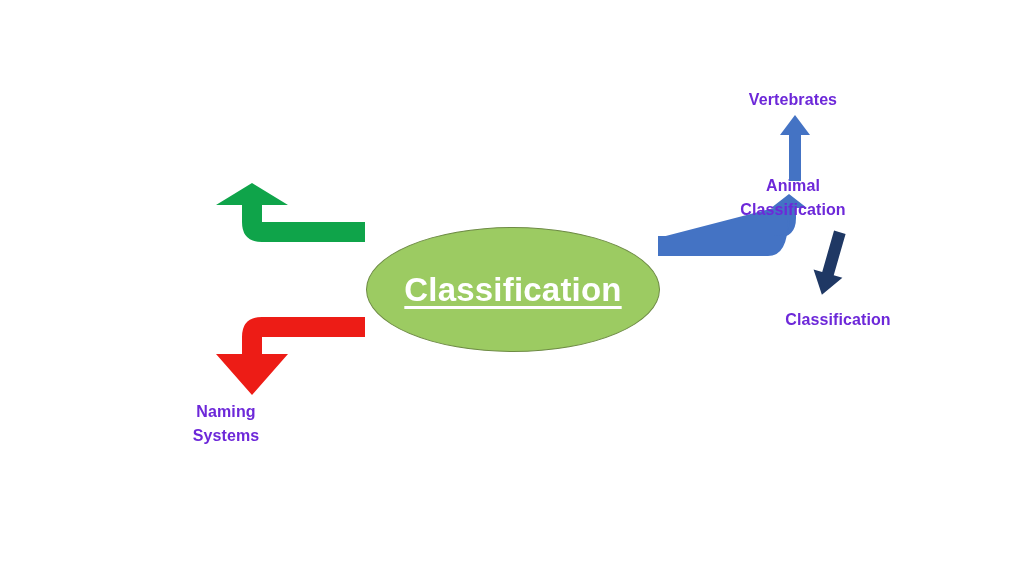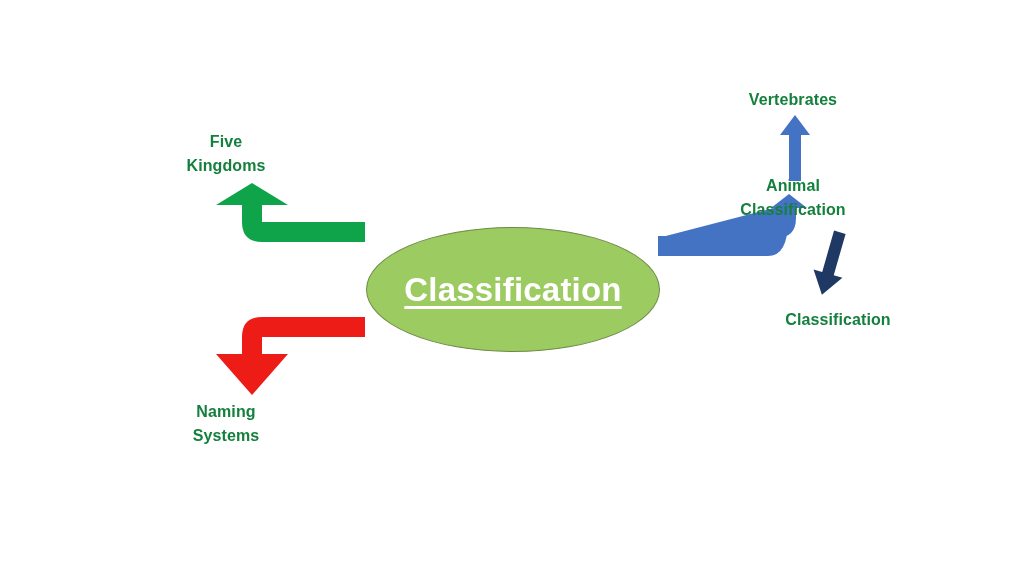--- a/index.html
+++ b/index.html
@@ -12,21 +12,21 @@
   }
   #canvas {
     position: relative;
     width: 1024px;
     height: 576px;
     background: #ffffff;
     overflow: hidden;
   }
   .label {
     position: absolute;
-    color: #15803d;
+    color: #6d28d9;
     font-weight: bold;
     font-size: 16px;
     line-height: 24px;
     text-align: center;
     white-space: pre-line;
     letter-spacing: 0.1px;
   }
   #center-node {
     position: absolute;
     left: 366px;
@@ -67,22 +67,20 @@
              Q 32 62 32 42
              L 32 25
              L 6 25
              L 42 3
              L 78 25
              L 52 25
              L 52 42
              L 155 42
              Z" fill="#0FA44A"></path>
   </svg>
-  <div class="label" style="left:156px; top:130px; width:140px;">Five
-Kingdoms</div>
 
   <svg class="arrow-svg" style="left:210px; top:310px;" width="160" height="90" viewBox="0 0 160 90">
     <path d="M 155 7
              L 52 7
              Q 32 7 32 27
              L 32 44
              L 6 44
              L 42 85
              L 78 44
              L 52 44

